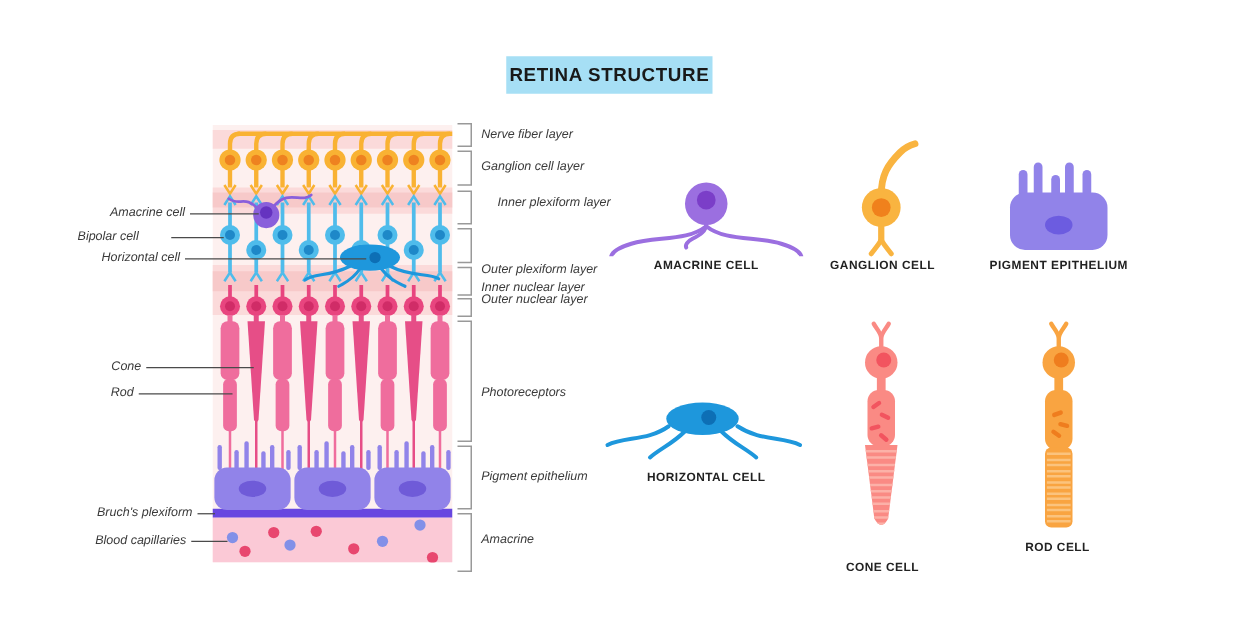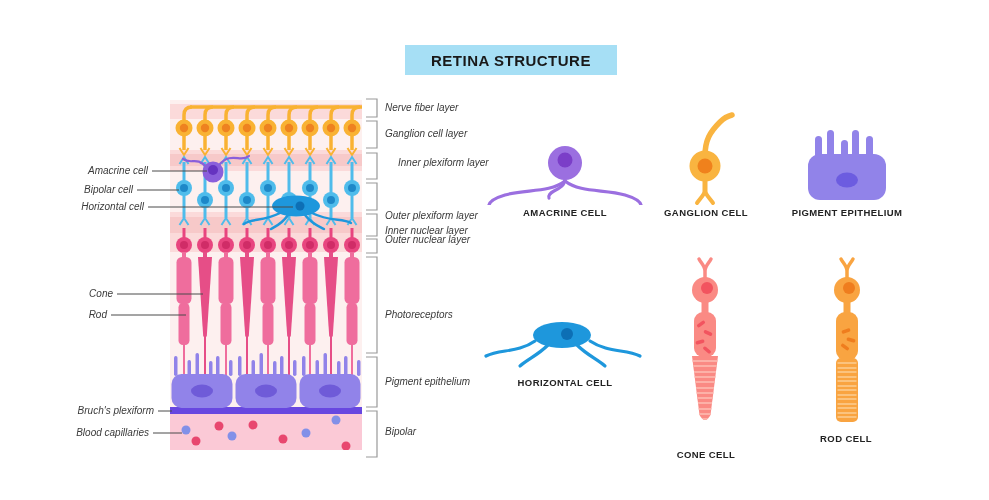--- a/index.html
+++ b/index.html
@@ -1,18 +1,18 @@
 <!DOCTYPE html>
 <html><head>
 <meta charset="utf-8">
 <style>
   html,body{margin:0;padding:0;background:#fff;}
   .page{position:relative;width:989px;height:500px;background:#ffffff;overflow:hidden;
         font-family:"Liberation Sans",sans-serif;}
-  .title-box{position:absolute;left:405px;top:45px;width:212px;height:30px;
+  .title-box{position:absolute;left:405px;top:45px;width:165px;height:30px;
         background:#a6dff5;display:flex;align-items:center;justify-content:center;
         font-size:15px;font-weight:bold;letter-spacing:.5px;color:#191919;}
   .lbl{position:absolute;font-size:10px;line-height:10px;color:#3a3a3a;font-style:italic;}
   .lbl-l{text-align:right;}
   .lbl-r{left:385px;text-align:left;}
   .cap{position:absolute;font-size:9.5px;font-weight:600;letter-spacing:.4px;
        color:#222;text-align:center;}
   svg{position:absolute;}
 </style>
 </head>
@@ -171,36 +171,36 @@
       <path d="M366,183 H377 V210 H366"></path>
       <path d="M366,214 H377 V236 H366"></path>
       <path d="M366,239 H377 V253 H366"></path>
       <path d="M366,257 H377 V353 H366"></path>
       <path d="M366,357 H377 V407 H366"></path>
       <path d="M366,411 H377 V457 H366"></path>
     </g>
   </svg>
 
   <div class="lbl lbl-l" style="left:40px;top:166px;width:108px;">Amacrine cell</div>
-  <div class="lbl lbl-l" style="left:40px;top:185px;width:93px;">Bipolar cell</div>
+  <div class="lbl lbl-l" style="left:40px;top:185px;width:93px;text-align:center;">Bipolar cell</div>
   <div class="lbl lbl-l" style="left:40px;top:202px;width:104px;">Horizontal cell</div>
   <div class="lbl lbl-l" style="left:40px;top:289px;width:73px;">Cone</div>
   <div class="lbl lbl-l" style="left:40px;top:310px;width:67px;">Rod</div>
   <div class="lbl lbl-l" style="left:40px;top:406px;width:114px;">Bruch's plexiform</div>
   <div class="lbl lbl-l" style="left:40px;top:428px;width:109px;">Blood capillaries</div>
 
   <div class="lbl lbl-r" style="top:103px;">Nerve fiber layer</div>
   <div class="lbl lbl-r" style="top:129px;">Ganglion cell layer</div>
   <div class="lbl lbl-r" style="top:158px;padding-left:13px;">Inner plexiform layer</div>
   <div class="lbl lbl-r" style="top:185px;margin-top:41px;">Inner nuclear layer</div>
   <div class="lbl lbl-r" style="top:211px;">Outer plexiform layer</div>
   <div class="lbl lbl-r" style="top:235px;">Outer nuclear layer</div>
   <div class="lbl lbl-r" style="top:293px;margin-top:17px;">Photoreceptors</div>
   <div class="lbl lbl-r" style="top:377px;">Pigment epithelium</div>
-  <div class="lbl lbl-r" style="top:427px;">Bipolar</div>
+  <div class="lbl lbl-r" style="top:427px;">Amacrine</div>
 
   <svg style="left:480px;top:135px;" width="170" height="70" viewBox="0 0 170 70">
     <path d="M85,44 C85,50 80,53 74,56 C70,58 68,61 69,63" stroke="#9b6fe0" stroke-width="3.2" fill="none" stroke-linecap="round"></path>
     <path d="M85,46 C70,58 45,54 25,60 C15,63 10,66 9,70" stroke="#9b6fe0" stroke-width="3.2" fill="none" stroke-linecap="round"></path>
     <path d="M85,46 C100,58 125,54 145,60 C155,63 160,66 161,70" stroke="#9b6fe0" stroke-width="3.2" fill="none" stroke-linecap="round"></path>
     <circle cx="85" cy="28" r="17" fill="#9b6fe0"></circle>
     <circle cx="85" cy="25" r="7.5" fill="#7b3ec8"></circle>
   </svg>
   <div class="cap" style="left:490px;top:207px;width:150px;">AMACRINE CELL</div>
 

